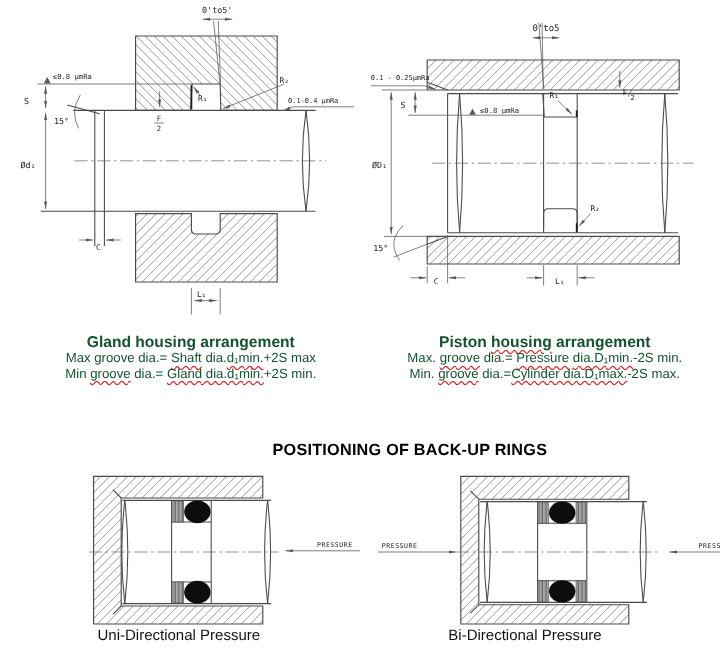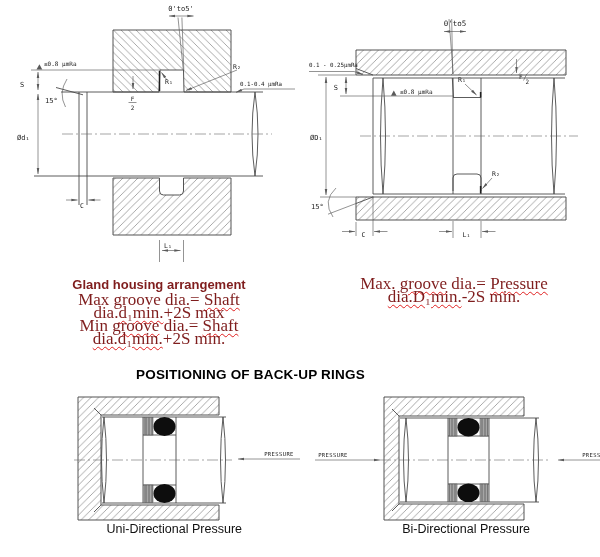--- a/index.html
+++ b/index.html
@@ -6,27 +6,27 @@
   .page{position:relative;width:596px;height:557px;background:#ffffff;overflow:hidden;
         font-family:"Liberation Sans","DejaVu Sans",sans-serif;margin-left:16px;}
   svg{position:absolute;left:0;top:0;}
   .ln{stroke:#4a4a4a;stroke-width:0.9;fill:none;}
   .thick{stroke:#1f1f1f;stroke-width:1.5;fill:none;}
   .solid{stroke:#4a4a4a;stroke-width:0.95;}
   .dim{stroke:#5a5a5a;stroke-width:0.65;fill:none;}
   .fil{fill:#5a5a5a;stroke:none;}
   .cl{stroke:#6a6a6a;stroke-width:0.6;fill:none;stroke-dasharray:11,3,2,3;}
   .dl{font-family:"DejaVu Sans Mono","Liberation Mono",monospace;fill:#222;}
-  .cap{position:absolute;text-align:center;color:#7f1d1d;}
+  .cap{position:absolute;text-align:center;color:#14532d;}
   .cap-title{font-size:13px;font-weight:bold;margin-bottom:1px;}
-  .cap-line{font-size:17px;line-height:13px;font-family:Liberation Serif, serif;}
+  .cap-line{font-size:11px;line-height:13px;}
   .sq{text-decoration-line:underline;text-decoration-style:wavy;text-decoration-color:#e02020;
       text-decoration-thickness:1px;text-underline-offset:2px;}
-  .main-title{position:absolute;font-size:13.5px;font-weight:bold;text-align:left;letter-spacing:0.2px;}
-  .sub-label{position:absolute;font-size:12.5px;text-align:right;color:#111;}
+  .main-title{position:absolute;font-size:13.5px;font-weight:bold;text-align:right;letter-spacing:0.2px;}
+  .sub-label{position:absolute;font-size:12.5px;text-align:center;color:#111;}
 </style>
 </head>
 <body>
 
 <div class="page">
 
 <svg width="600" height="557" viewBox="0 0 600 557">
   <defs>
     <pattern id="hA" width="7.5" height="7.5" patternUnits="userSpaceOnUse">
       <path d="M0,0 L7.5,7.5 M-1.9,5.6 L1.9,9.4 M5.6,-1.9 L9.4,1.9" stroke="#6e6e6e" stroke-width="0.6" fill="none"></path>
@@ -204,25 +204,27 @@
     <path class="dim" d="M299,460 L364,460" marker-end="url(#ah)"></path>
     <path class="dim" d="M599,460 L542,460" marker-end="url(#ah)"></path>
     <text class="dl" x="317" y="457" font-size="5.5" text-anchor="middle" letter-spacing="0.4">PRESSURE</text>
     <text class="dl" x="581" y="457" font-size="5.5" text-anchor="middle" letter-spacing="0.4">PRESSURE</text>
   </g>
 </svg>
 
   <div class="cap" style="left:30px;top:277px;width:226px;">
     <div class="cap-title">Gland housing arrangement</div>
     <div class="cap-line"><span>Max groove dia.= </span><span class="sq">Shaft</span><span> dia.</span><span class="sq">d₁min.</span><span>+2S max</span></div>
-    <div class="cap-line"><span>Min </span><span class="sq">groove</span><span> dia.= </span><span class="sq">Shaft dia.d₁min.</span><span>+2S min.</span></div>
+    <div class="cap-line"><span>Min </span><span class="sq">groove</span><span> dia.= </span><span class="sq">Gland dia.d₁min.</span><span>+2S min.</span></div>
   </div>
 
   <div class="cap" style="left:318px;top:277px;width:240px;">
+    <div class="cap-title"><span>Piston </span><span class="sq">housing</span><span> arrangement</span></div>
     <div class="cap-line"><span>Max. </span><span class="sq">groove</span><span> dia.= </span><span class="sq">Pressure</span><span> </span><span class="sq">dia.D₁min.</span><span>-2S min.</span></div>
+    <div class="cap-line"><span>Min. </span><span class="sq">groove</span><span> dia.=</span><span class="sq">Cylinder dia.D₁max.</span><span>-2S max.</span></div>
   </div>
 
   <div class="main-title" style="left:120px;top:367px;width:320px;">POSITIONING OF BACK-UP RINGS</div>
 
   <div class="sub-label" style="left:40px;top:522px;width:186px;">Uni-Directional Pressure</div>
   <div class="sub-label" style="left:329px;top:522px;width:185px;">Bi-Directional Pressure</div>
 
 </div>
 
 </body></html>

